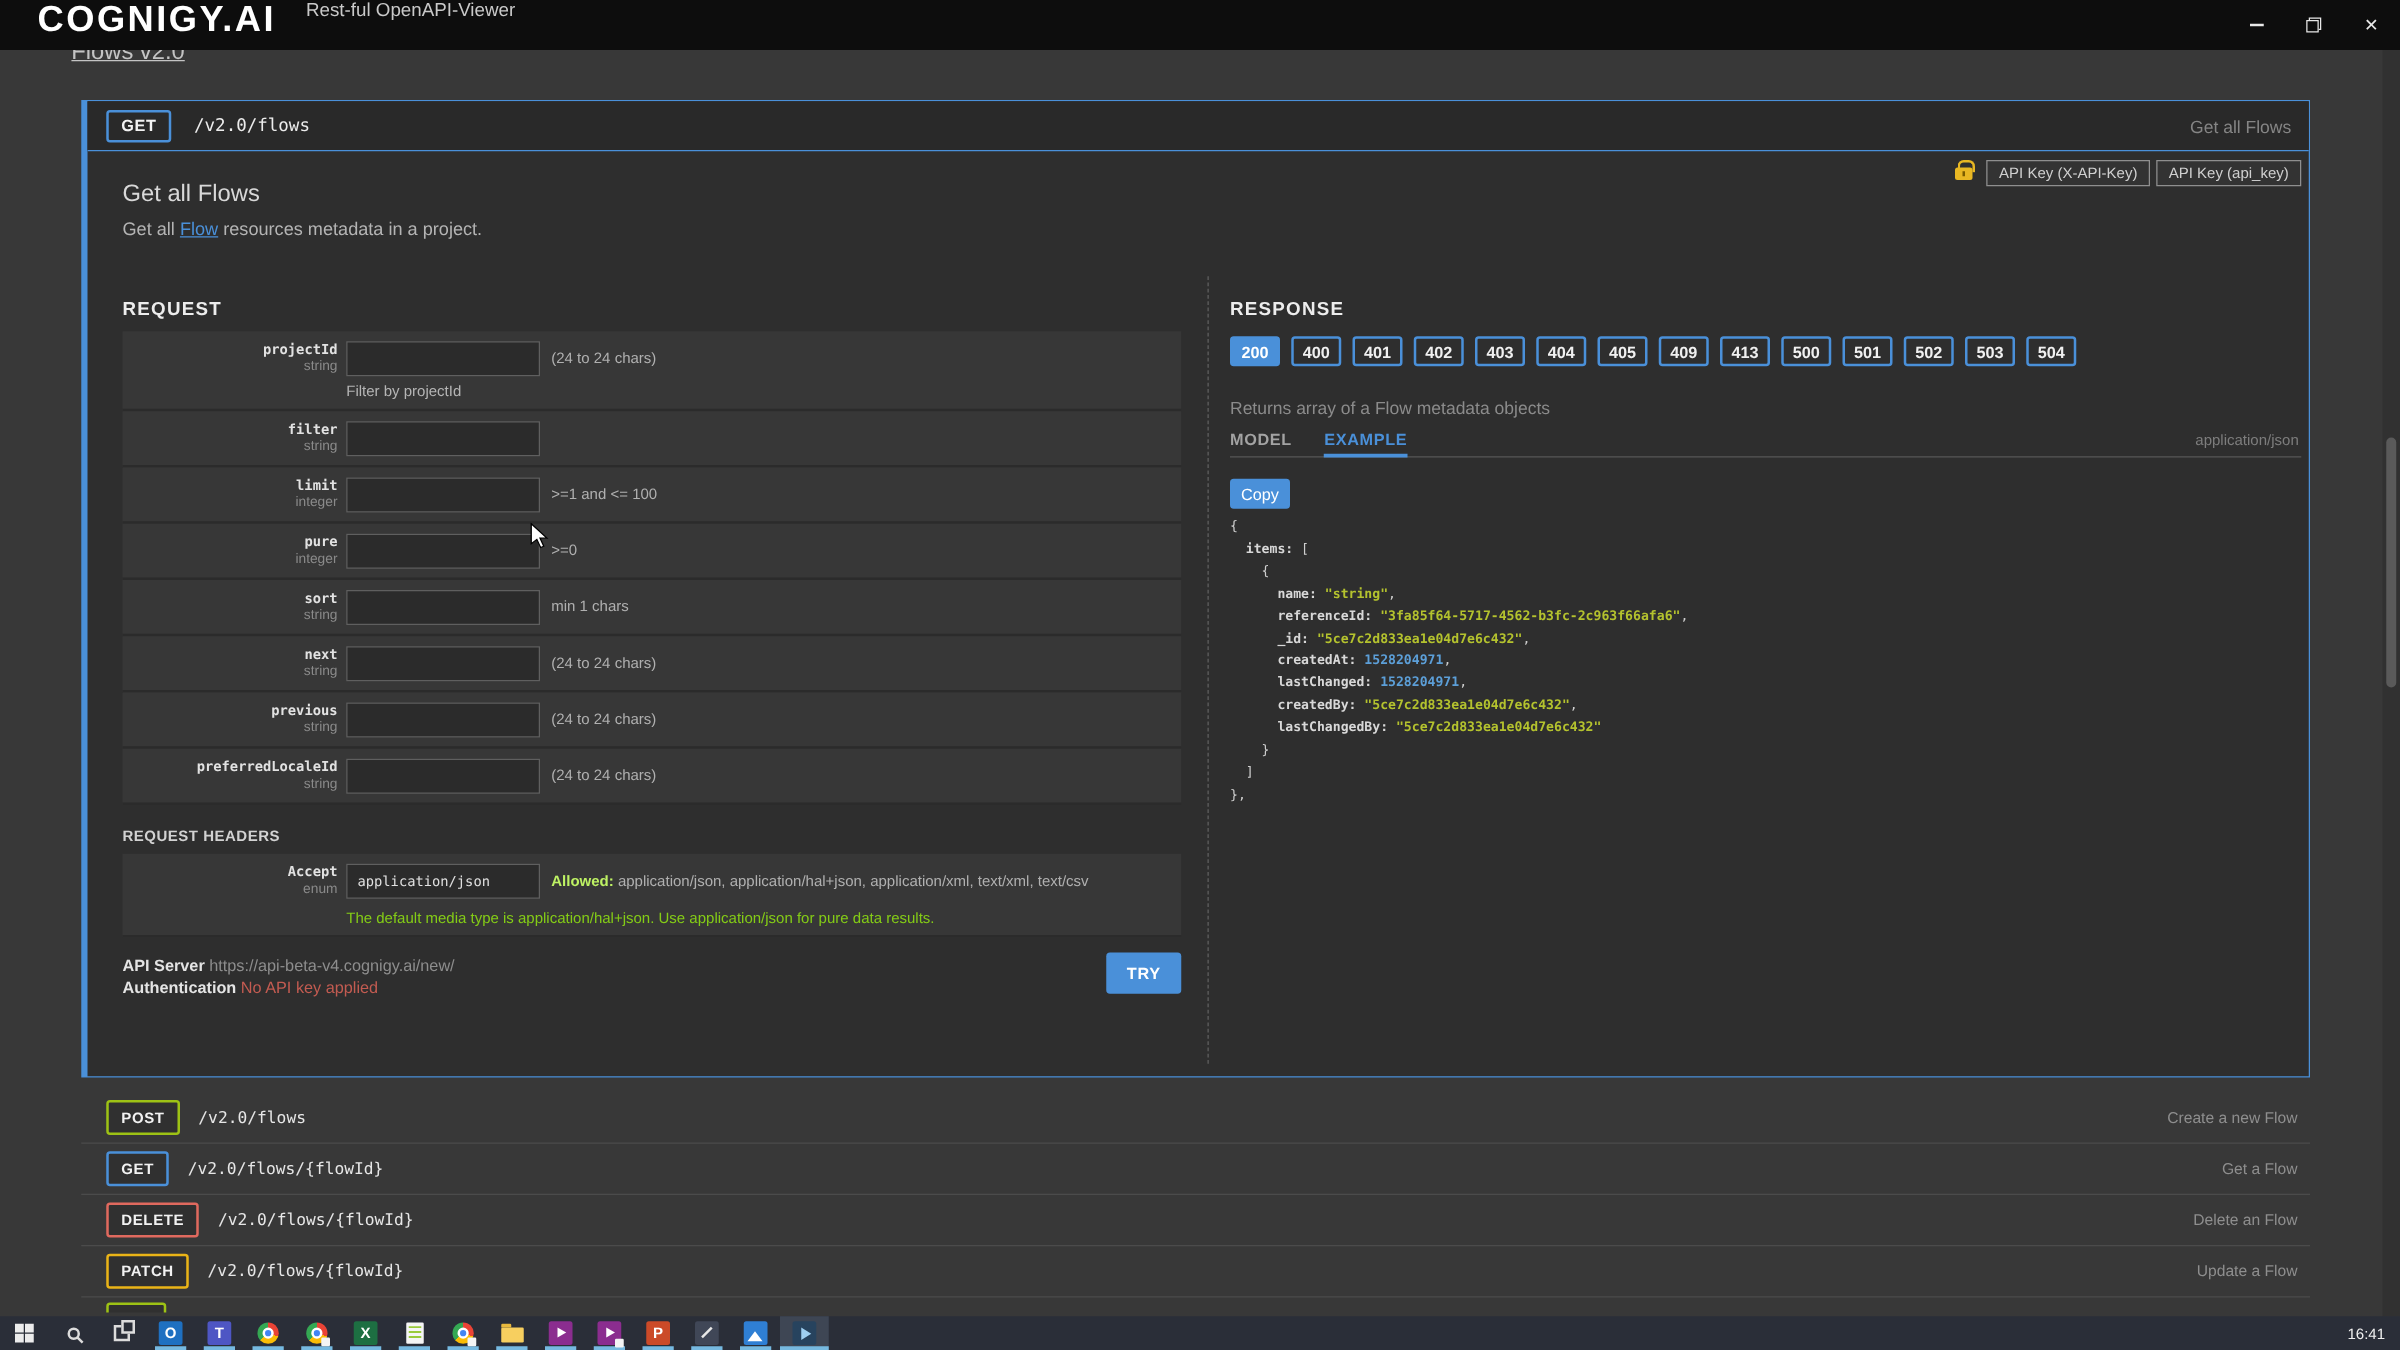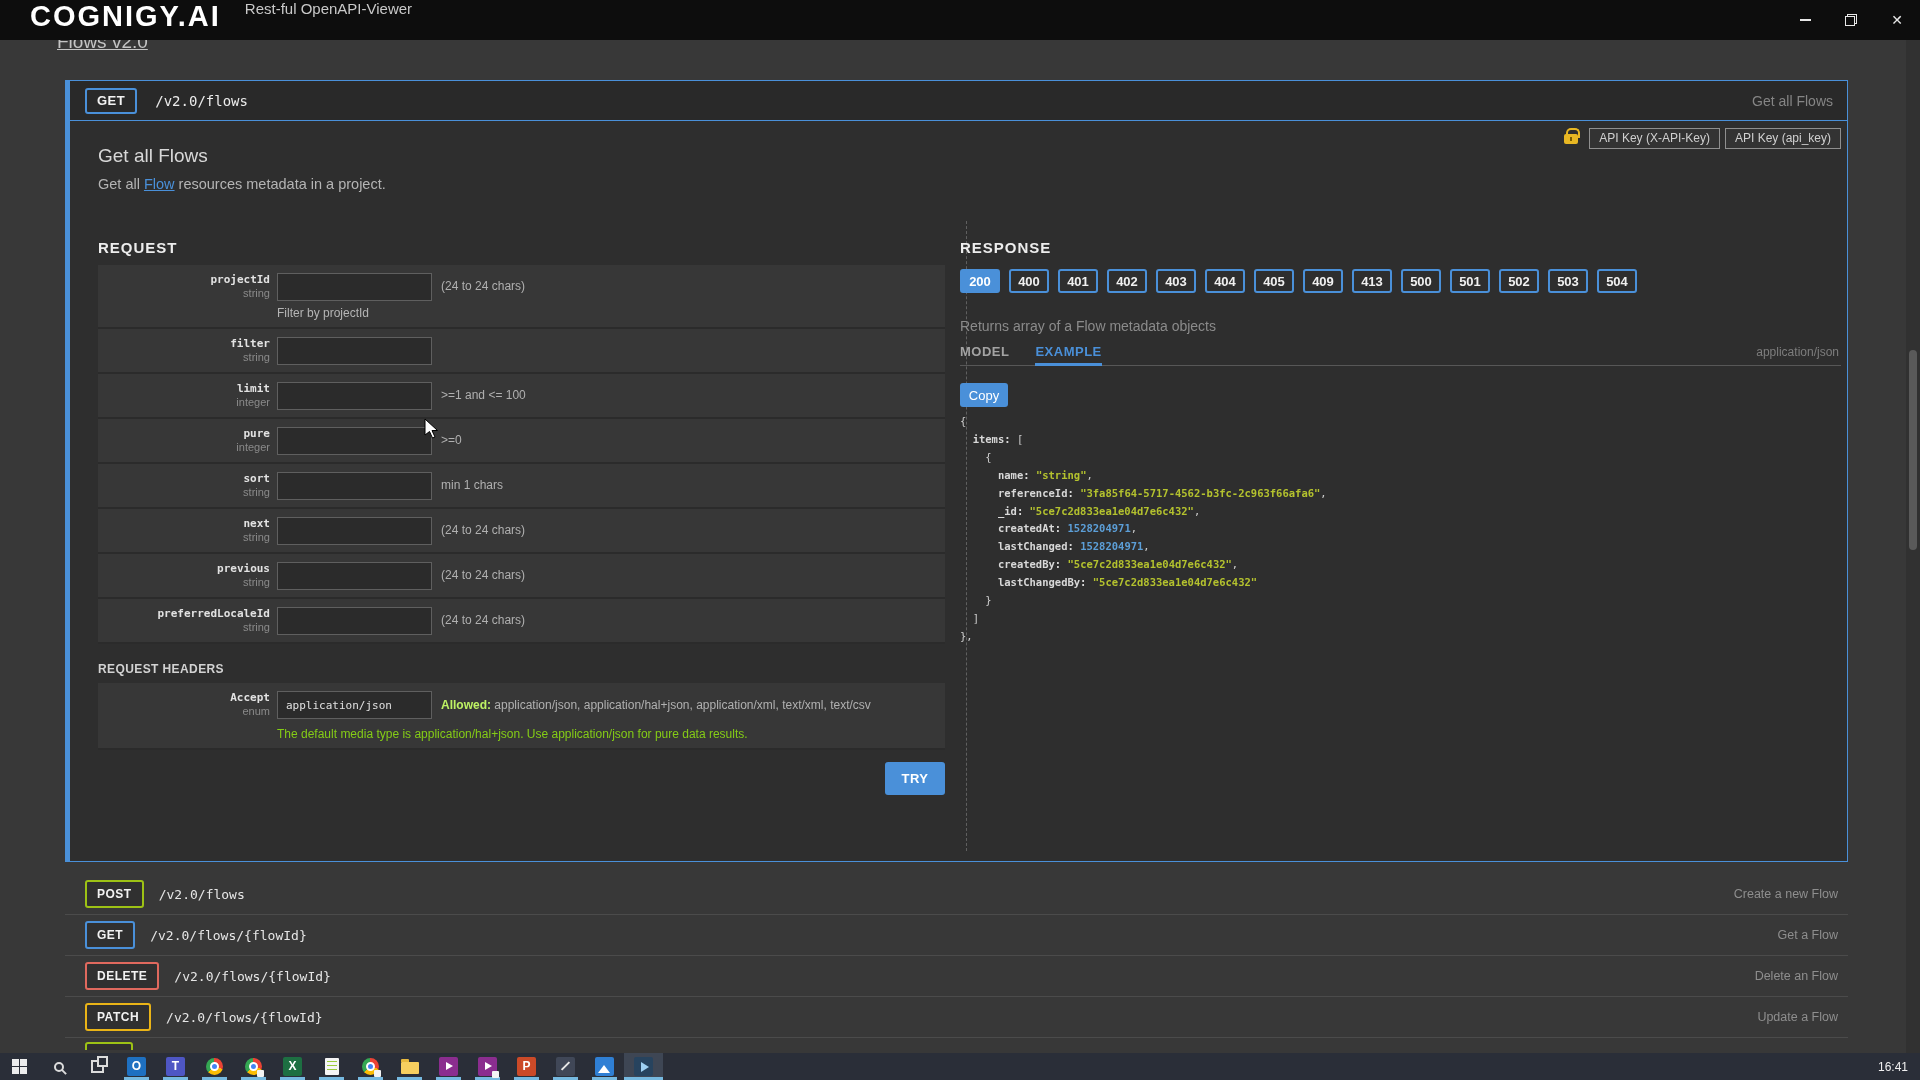--- a/index.html
+++ b/index.html
@@ -42,21 +42,21 @@
   .lock-icon::after { content:""; position:absolute; left:6px; top:3px; width:2px; height:4px; background:#7a5c00; }
   .auth-btn { font-size:12px; color:#d0d0d0; background:#333; border:1px solid #8f8f8f; padding:2px 9px; height:21px;
     font-family:"Liberation Sans", sans-serif; }
 
   .panel-title { position:absolute; left:28px; top:64px; font-size:19px; font-weight:400; color:#d8d8d8; }
   .panel-desc { position:absolute; left:28px; top:95px; font-size:14.5px; color:#b4b4b4; }
   .panel-desc a { color:var(--accent); text-decoration:underline; }
 
   .col-request { position:absolute; left:28px; top:135px; width:847px; }
   .col-divider { position:absolute; left:896px; top:140px; bottom:10px; width:0; border-left:1px dashed #606060; }
-  .col-response { position:absolute; left:890px; top:135px; right:6px; }
+  .col-response { position:absolute; left:914px; top:135px; right:6px; }
 
   .col-h { margin-top:23px; font-size:15px; font-weight:bold; letter-spacing:1px; color:#ededed; }
   .subhead { margin-top:34px; font-size:12px; font-weight:bold; letter-spacing:.4px; color:#d2d2d2; }
 
   .param-table { margin-top:9px; }
   .param-row { display:flex; background:#373737; border-bottom:2px solid #2b2b2b; padding:8px 0 7px 0; }
   .param-label { width:172px; text-align:right; flex:none; }
   .param-name { font-family:"DejaVu Sans Mono", monospace; font-weight:bold; font-size:11px; line-height:14px; color:#e2e2e2; }
   .param-type { font-size:11px; line-height:13px; color:#8a8a8a; }
   .param-main { margin-left:7px; flex:none; }
@@ -274,20 +274,22 @@
       <div class="hdr-main">
         <div class="hdr-line1">
           <input class="param-input" value="application/json" style="">
           <span class="hdr-allowed"><b>Allowed:</b> <span>application/json, application/hal+json, application/xml, text/xml, text/csv</span></span>
         </div>
         <div class="hdr-desc">The default media type is application/hal+json. Use application/json for pure data results.</div>
       </div>
     </div>
 
     <div class="server-block">
+      <div class="svr-line"><span class="svr-label">API Server</span> <span class="svr-url">https://api-beta-v4.cognigy.ai/new/</span></div>
+      <div class="svr-line"><span class="svr-label">Authentication</span> <span class="svr-err">No API key applied</span></div>
       <button class="try-btn">TRY</button>
     </div>
   </div>
 
   <div class="col-divider"></div>
 
   <div class="col-response">
     <div class="col-h">RESPONSE</div>
     <div class="status-row" id="status-row">
         <button class="status-btn active">200</button>

